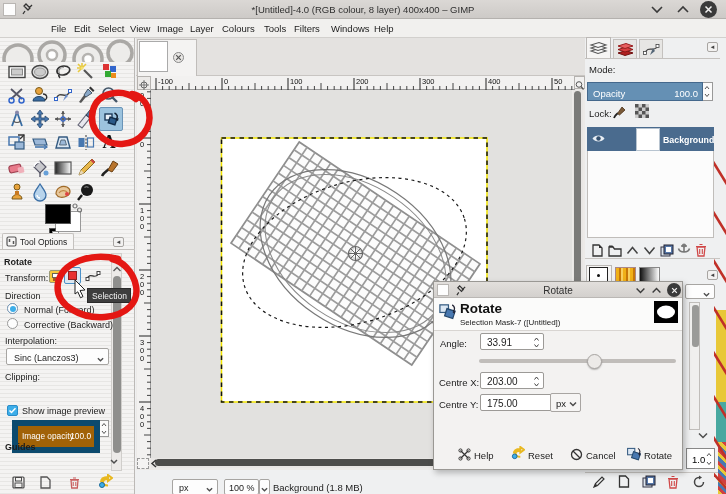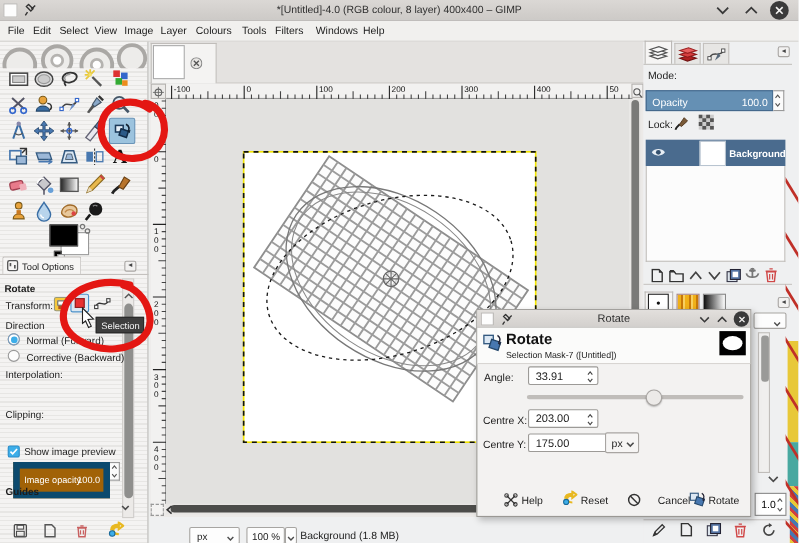--- a/index.html
+++ b/index.html
@@ -8,21 +8,21 @@
   font-family:"Liberation Sans", sans-serif; background:#eff0f1; overflow:hidden; }
 .abs { position:absolute; }
 
 #titlebar { left:0; top:0; width:726px; height:19px;
   background:linear-gradient(#dbd8d5,#cdcac7); border-bottom:1px solid #b4b1ae;
   color:#2f2f2f; font-size:9.5px; }
 #titletext { left:0; top:4px; width:726px; text-align:center; }
 
 #menubar { left:0; top:19px; width:726px; height:19px; background:#f1f0ee;
   border-bottom:1px solid #d2d0cd; color:#1c1c1c; font-size:9.5px; }
-.menuitem { position:absolute; top:4px; }
+.menuitem { position:absolute; top:4px;margin-left:44px; }
 
 #toolbox { left:0; top:38px; width:135px; height:456px;
   background:repeating-linear-gradient(180deg,#f4f3f2 0px,#f4f3f2 3px,#e7e6e4 3px,#e7e6e4 4px);
   border-right:1px solid #bcb9b6; }
 .ticon { position:absolute; width:20px; height:20px; }
 
 #tooloptions-tab { left:2px; top:233px; width:72px; height:16px; background:#f6f5f4;
   border:1px solid #c4c1be; border-bottom:none; border-radius:2px 2px 0 0; font-size:8.5px; color:#222; }
 #tooloptions { left:0px; top:249px; width:135px; height:245px; border-top:1px solid #c4c1be; }
 .tolabel { position:absolute; font-size:9px; color:#1c1c1c; }
@@ -286,20 +286,26 @@
       </svg>
     <span class="tolabel" style="left:5px;top:41px">Direction</span>
     <circle class="abs" style="left:7px;top:53px;width:11px;height:11px;border-radius:50%;background:#fff;border:1px solid #888"></circle>
     <div class="abs" style="left:7px;top:53px;width:11px;height:11px;border-radius:50%;background:#fff;border:1px solid #7a9cbc">
         <div class="abs" style="left:1.5px;top:1.5px;width:6px;height:6px;border-radius:50%;background:#3daee9"></div>
       </div>
     <span class="tolabel" style="left:24px;top:55px">Normal (Forward)</span>
     <div class="abs" style="left:7px;top:68px;width:11px;height:11px;border-radius:50%;background:#fdfdfd;border:1px solid #999"></div>
     <span class="tolabel" style="left:24px;top:70px">Corrective (Backward)</span>
     <span class="tolabel" style="left:5px;top:86px">Interpolation:</span>
+    <div class="combo" style="left:6px;top:98px;width:103px;height:17px">
+        <span class="abs" style="left:7px;top:4px">Sinc (Lanczos3)</span>
+        <svg class="cv" viewBox="0 0 8 8">
+          <path d="M1 2.5 L4 5.5 L7 2.5" class="chev"></path>
+        </svg>
+      </div>
     <span class="tolabel" style="left:5px;top:122px">Clipping:</span>
     <div class="abs" style="left:7px;top:155px;width:11px;height:11px;border-radius:2px;background:#3daee9;border:1px solid #2a8cc8"></div>
       <svg class="abs" style="left:8px;top:156px" width="9" height="9" viewBox="0 0 9 9">
         <path d="M1.5 4.5 L3.5 6.5 L7.5 2.2" stroke="#fff" stroke-width="1.5" fill="none"></path>
       </svg>
     <span class="tolabel" style="left:22px;top:156px">Show image preview</span>
     <div class="abs" style="left:12px;top:170px;width:88px;height:33px;background:#a16207;border:6px solid #0c4a6e">
         <span class="abs" style="left:4px;top:4.5px;font-size:8.3px;color:#fff">Image opacity</span>
         <span class="abs" style="right:3px;top:4.5px;font-size:8.3px;color:#fff">100.0</span>
       </div>
@@ -663,21 +669,21 @@
     <span class="abs" style="left:40px;top:168px">Help</span>
     <svg class="abs" style="left:76px;top:164px" width="15" height="15" viewBox="0 0 16 16">
         <path d="M4 8 C4 4 8 3 11 3 L11 1 L15 4 L11 7 L11 5 C9 5 6 5.5 6 8 C6 11 9 11.5 11 11.5" fill="none" stroke="#e8b820" stroke-width="2"></path>
         <circle cx="5" cy="11" r="2.5" fill="#3daee9" stroke="#1a6a9a"></circle>
       </svg>
     <span class="abs" style="left:94px;top:168px">Reset</span>
     <svg class="abs" style="left:136px;top:166px" width="13" height="13" viewBox="0 0 13 13">
         <circle cx="6.5" cy="6.5" r="5" fill="none" stroke="#333" stroke-width="1.3"></circle>
         <path d="M3 3 L10 10" stroke="#333" stroke-width="1.3"></path>
       </svg>
-    <span class="abs" style="left:164px;top:168px">Cancel</span>
+    <span class="abs" style="left:152px;top:168px">Cancel</span>
     <svg class="abs" style="left:192px;top:164px" width="16" height="16" viewBox="0 0 20 20">
         <rect x="2" y="3" width="9" height="8" fill="#dce8f4" stroke="#345a80" stroke-width="1.3"></rect>
         <rect x="8" y="8" width="9" height="8" fill="#4878b0" stroke="#24476b" stroke-width="1.3" transform="rotate(18 12 12)"></rect>
         <path d="M15 3 C18 5 18 8 16 10" fill="none" stroke="#223" stroke-width="1.4"></path>
         <path d="M15.2 10.8 L18.2 9.2 L17.6 12.4 Z" fill="#223"></path>
       </svg>
     <span class="abs" style="left:210px;top:168px">Rotate</span>
   </div>
 
   <div class="abs" style="left:87px;top:288px;width:44px;height:15px;background:#3e3e3e;border:1px solid #2a2a2a">

